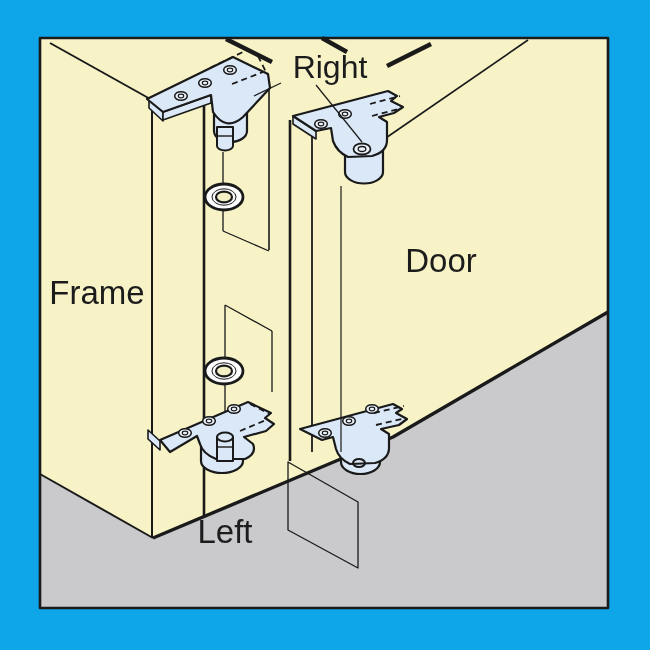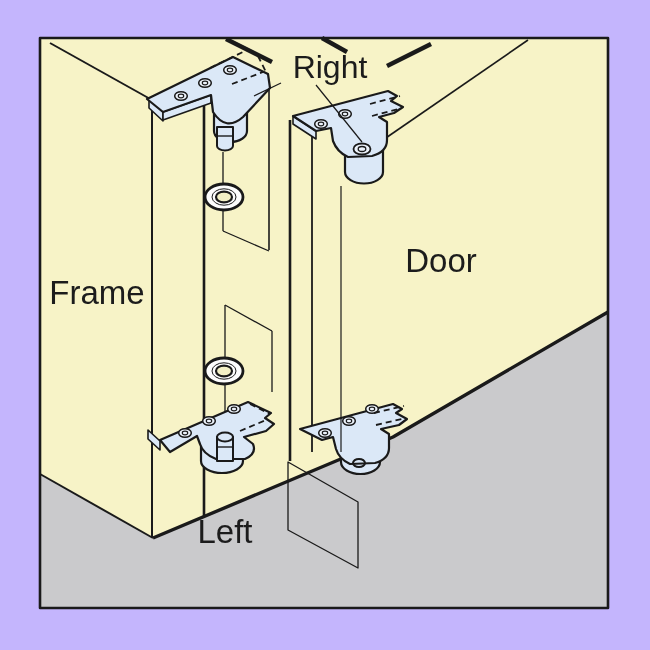--- a/index.html
+++ b/index.html
@@ -1,16 +1,16 @@
 <!DOCTYPE html>
 <html><head>
 <meta charset="utf-8">
 <style>
   html, body { margin: 0; padding: 0; background: #ffffff; }
-  .stage { width: 650px; height: 650px; position: relative; background: #c4b5fd; }
+  .stage { width: 650px; height: 650px; position: relative; background: #0ea5e9; }
   svg { display: block; }
   .lbl {
     font-family: "Liberation Sans", sans-serif;
     fill: #1c1c1c;
     stroke: none;
   }
 </style>
 </head>
 <body>
 

